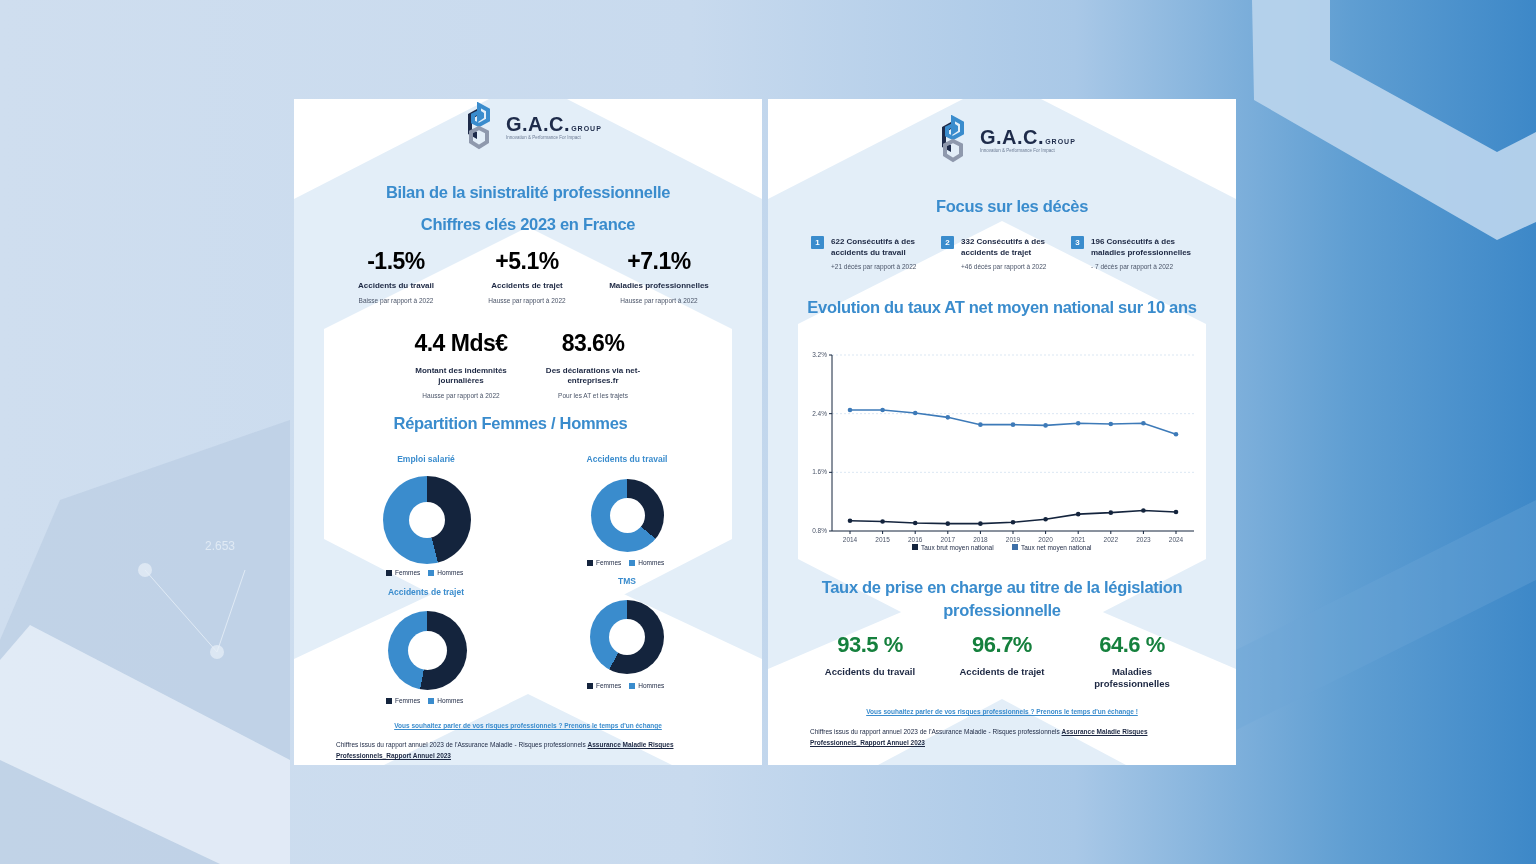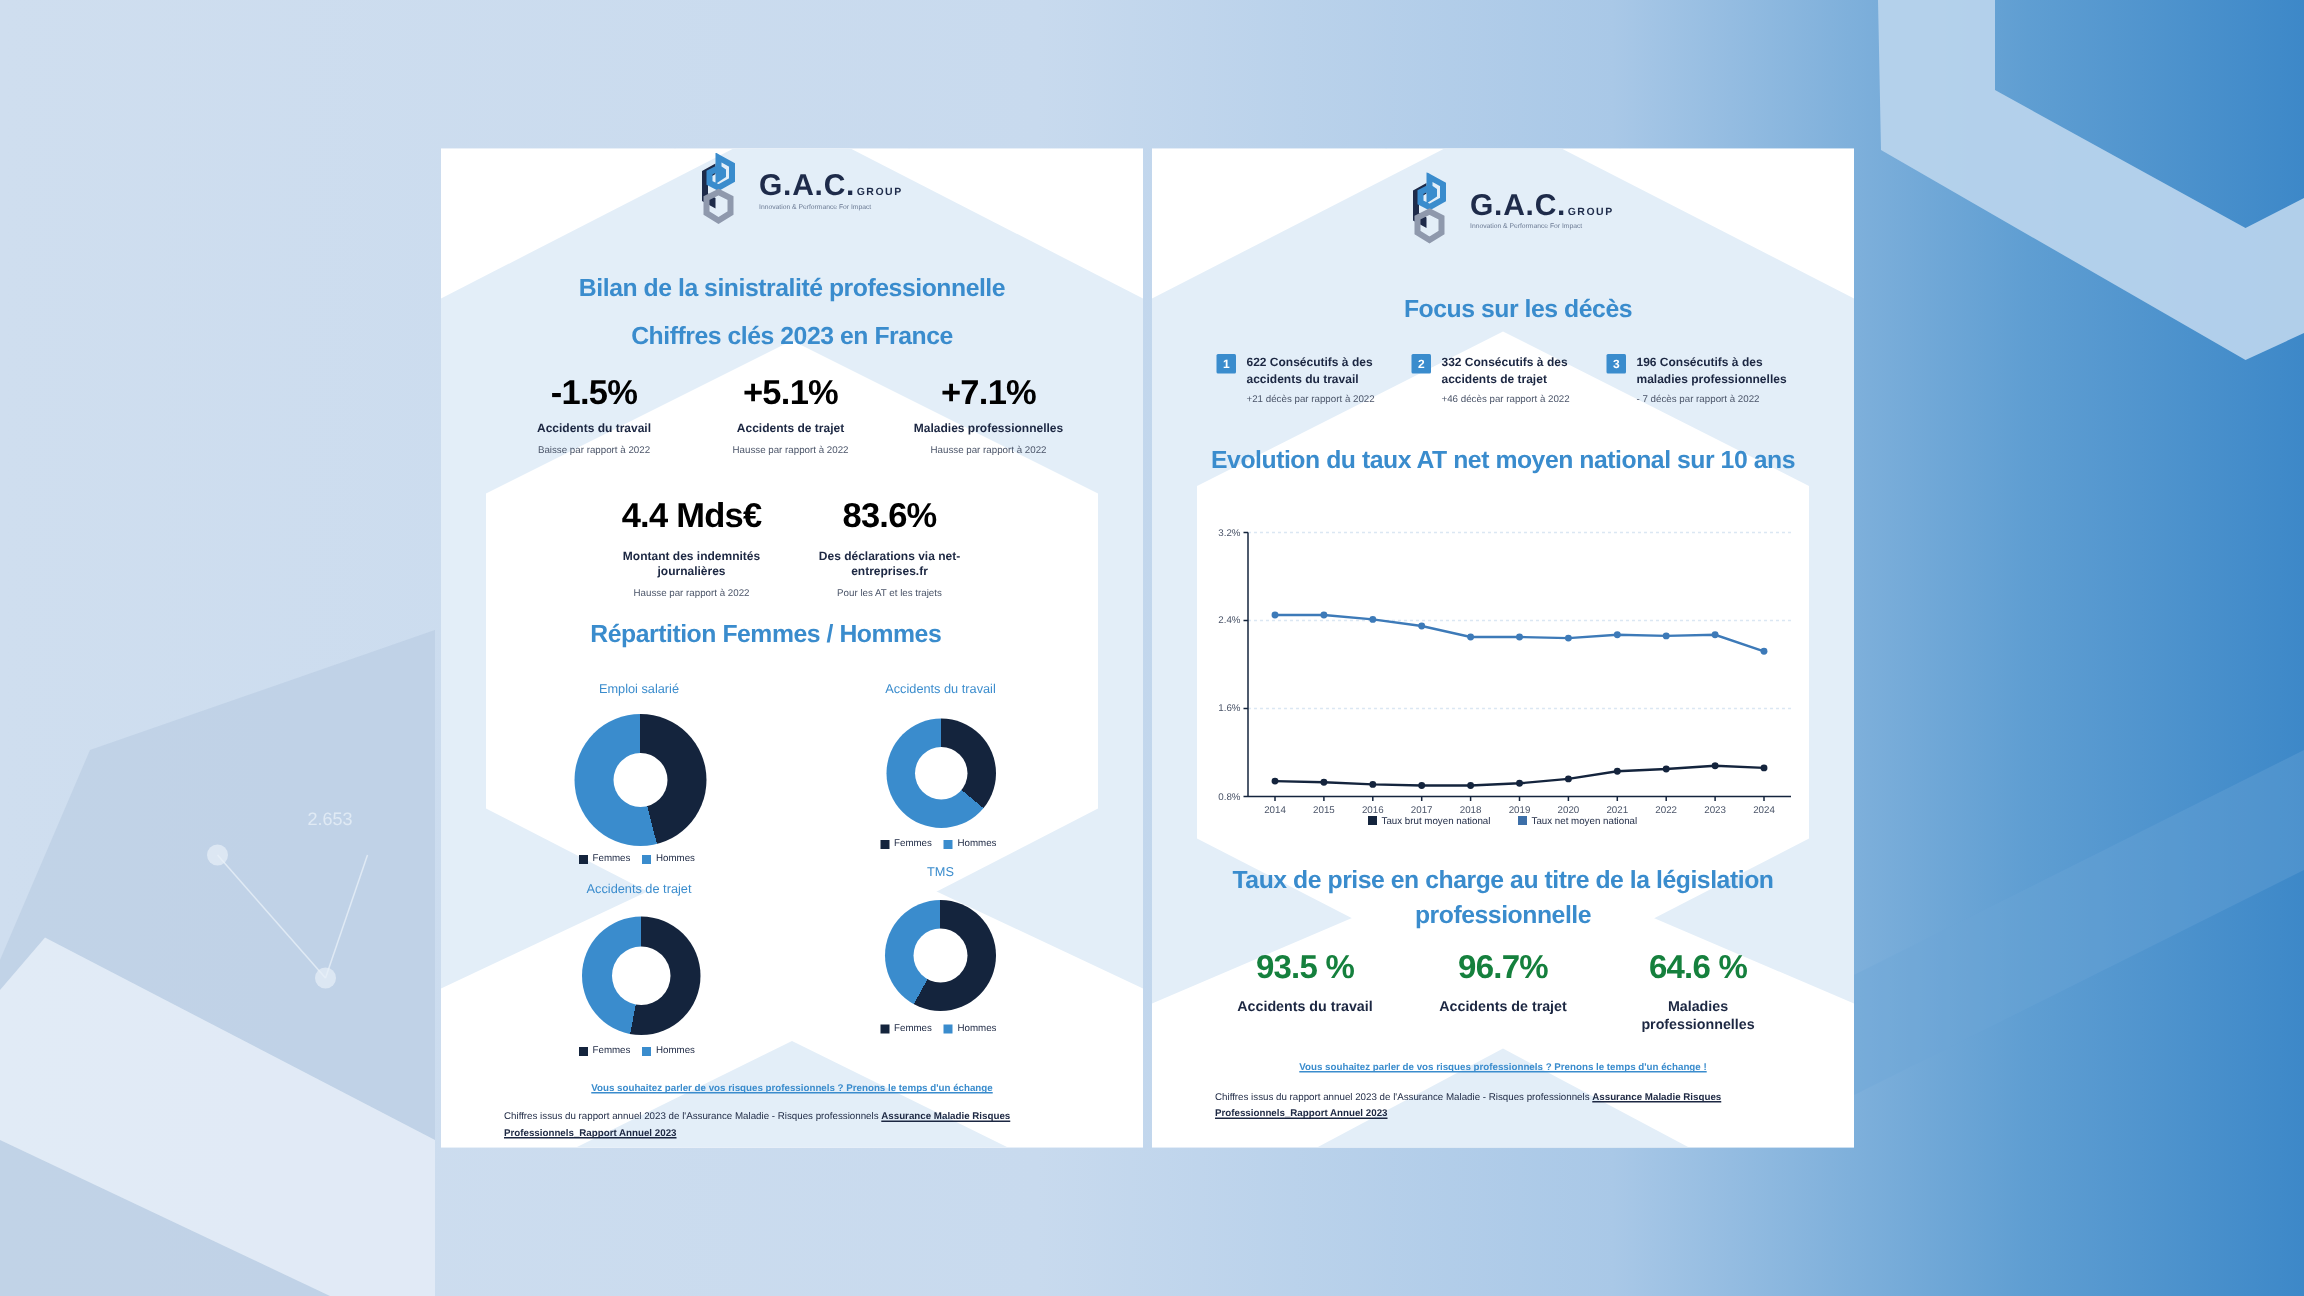--- a/index.html
+++ b/index.html
@@ -31,21 +31,21 @@
   .logo-text { margin-left: 6px; line-height: 1; }
   .logo-main { font-size: 20px; font-weight: 700; color: #1e2b4a; letter-spacing: 0.5px; }
   .logo-group { font-size: 7px; font-weight: 700; color: #1e2b4a; letter-spacing: 1px; margin-left: 1px; }
   .logo-tag { font-size: 4.5px; color: #6b7a93; margin-top: 2px; }
 
   .h-title { color: #3a8ccd; font-weight: 700; font-size: 16.5px; letter-spacing: -0.3px; }
   .big-num { color: #000000; font-weight: 700; font-size: 23px; letter-spacing: -0.5px; }
   .stat-label { color: #1c2742; font-weight: 700; font-size: 8px; line-height: 10px; }
   .stat-sub { color: #4a5468; font-size: 6.5px; margin-top: 6px; }
 
-  .donut-title { color: #3a8ccd; font-weight: 400; font-size: 8.5px; }
+  .donut-title { color: #3a8ccd; font-weight: 700; font-size: 8.5px; }
   .donut { position: absolute; border-radius: 50%; }
   .donut::after {
     content: ""; position: absolute; background: #fff; border-radius: 50%;
   }
   .legend { position: absolute; display: flex; gap: 8px; font-size: 6.5px; color: #1c2742; white-space: nowrap; }
   .legend span.item { display: flex; align-items: center; gap: 3px; }
   .sw { width: 6px; height: 6px; display: inline-block; }
 
   .link { color: #3a8ccd; font-size: 6.5px; font-weight: 700; text-decoration: underline; }
   .source { font-size: 6.5px; color: #1c2742; line-height: 11px; }

